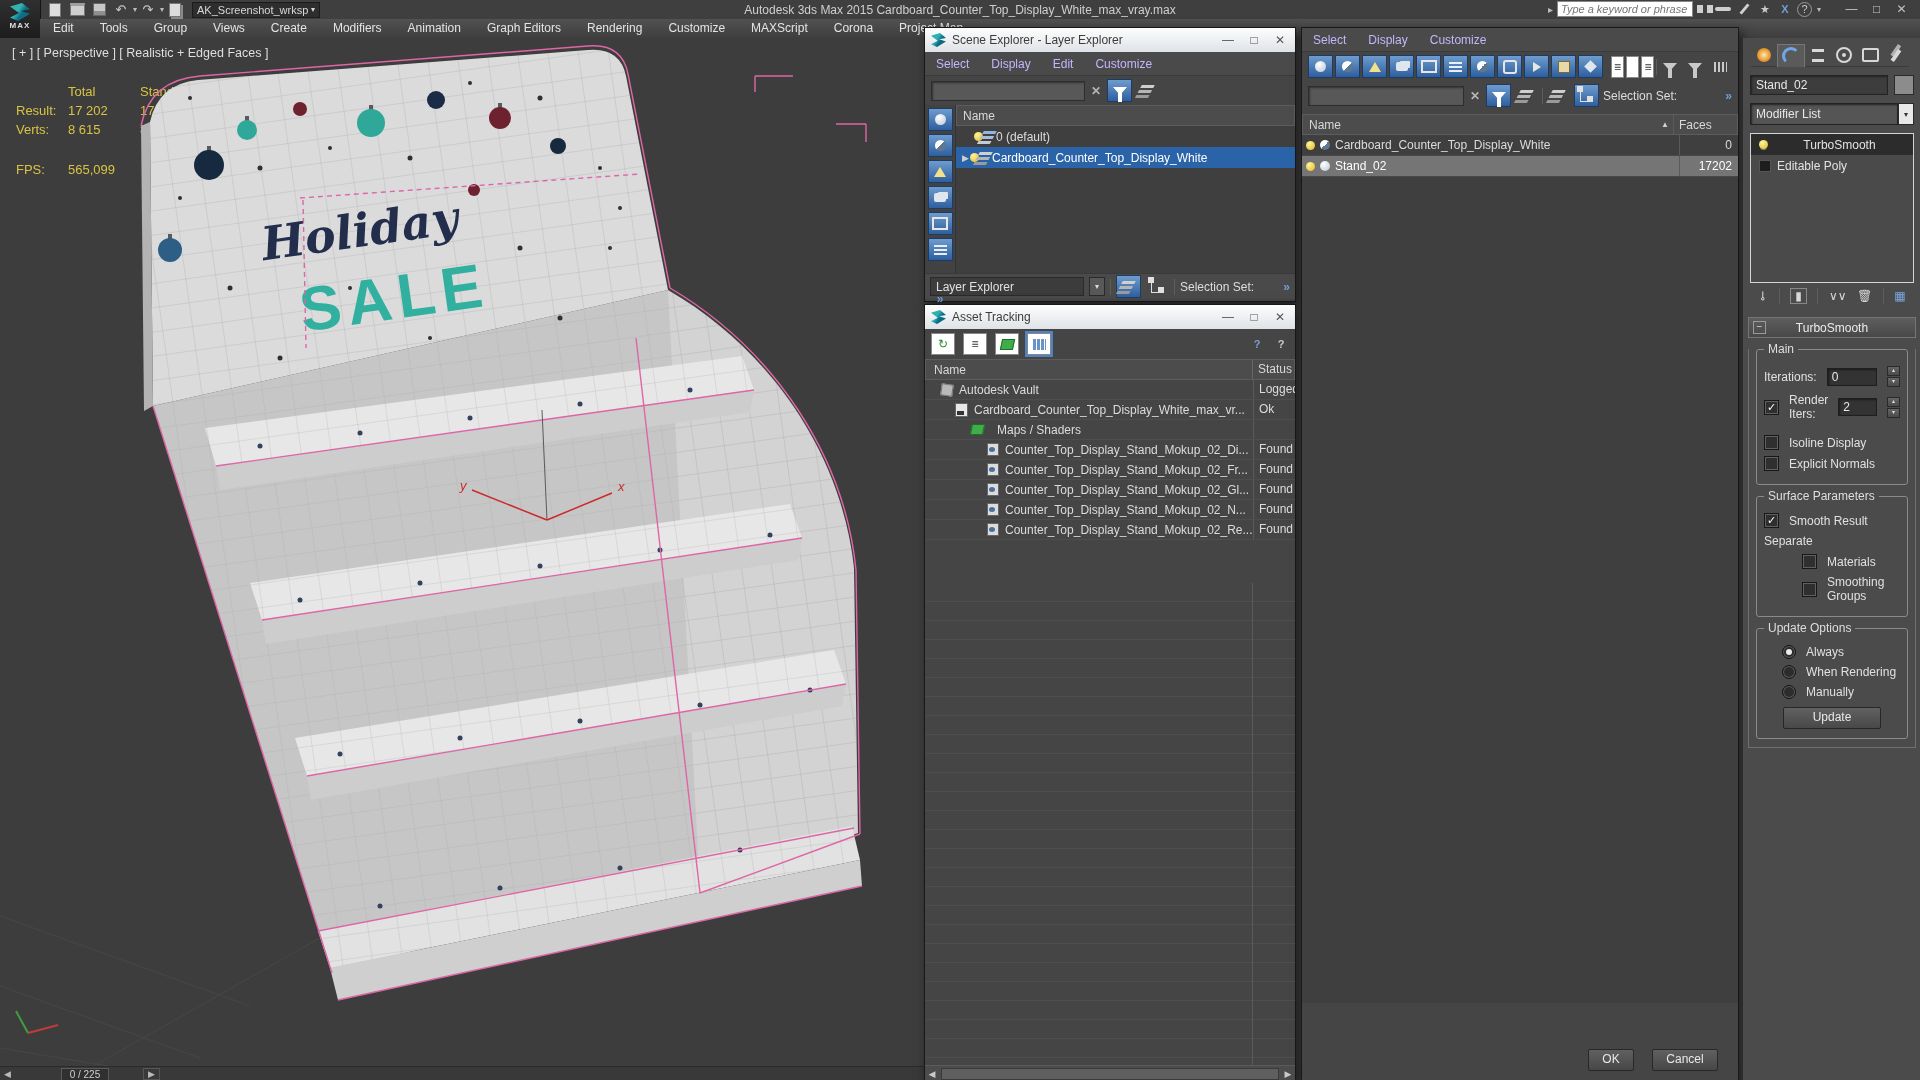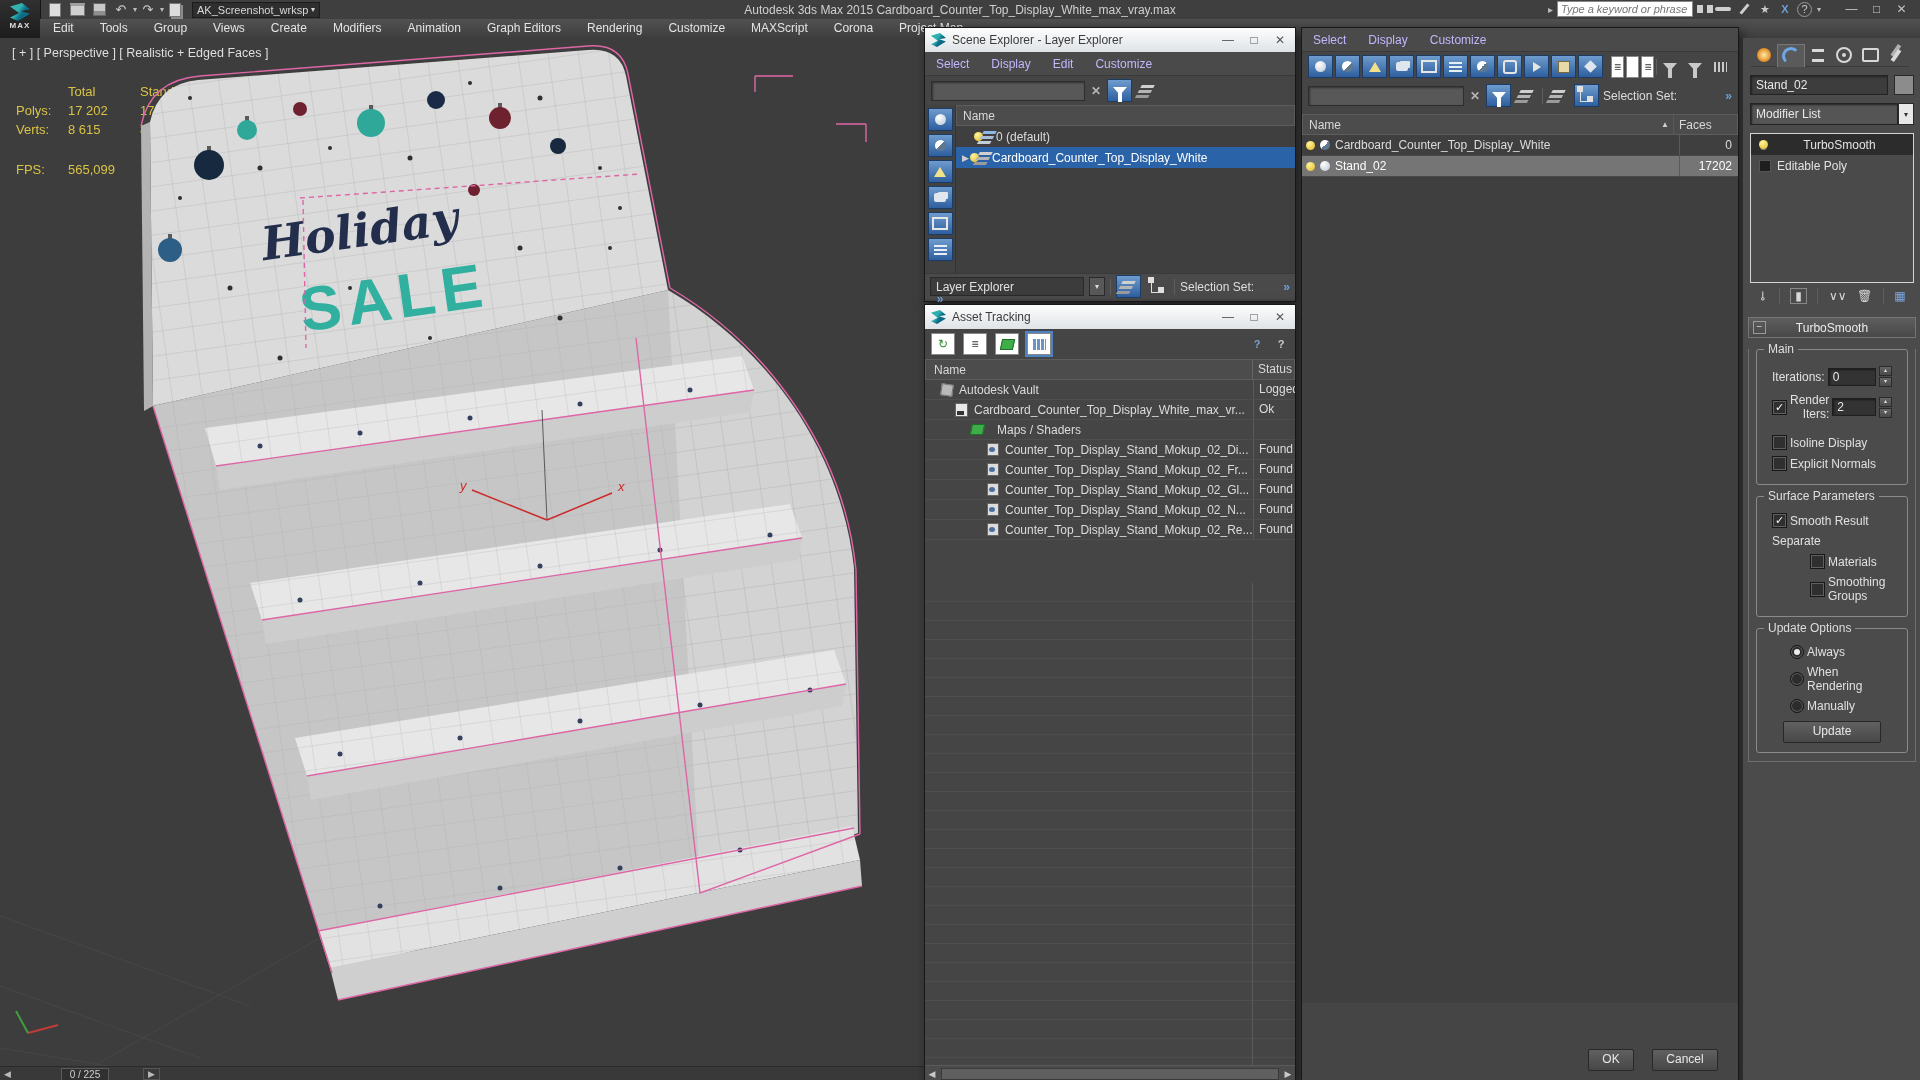--- a/index.html
+++ b/index.html
@@ -110,21 +110,21 @@
   .cp-field{background:#3d3d3d;border:1px solid #242424;box-shadow:inset 1px 1px 2px #222;color:#e8e8e8;font-size:12px;display:flex;align-items:center;padding:0 5px}
   .stackrow{height:21px;display:flex;align-items:center;gap:6px;padding:0 8px;color:#e2e2e2}
   .stackrow.sel{background:#2c2c2c}
   .plusbox{width:10px;height:10px;background:#1e1e1e;color:#cfcfcf;font-size:9px;line-height:10px;text-align:center;border:1px solid #555}
   .grp{position:relative;border:1px solid #8a8a8a;border-radius:3px;margin:11px 7px 0;padding:10px 5px 7px}
   .glab{position:absolute;top:-8px;left:7px;background:#4b4b4b;padding:0 4px;color:#dedede}
   .chk{width:13px;height:13px;background:#2f2f2f;border:1px solid #171717;box-shadow:inset 0 0 0 1px #606060;color:#fff;
        font-size:11px;line-height:12px;text-align:center;flex:none}
   .radio{width:12px;height:12px;border-radius:50%;background:#2c2c2c;border:1px solid #151515;box-shadow:inset 0 0 0 1px #606060;flex:none;position:relative}
   .radio.sel::after{content:"";position:absolute;left:3px;top:3px;width:6px;height:6px;border-radius:50%;background:#ececec}
-  .crow{display:flex;align-items:center;gap:3px;margin:6px 10px;color:#e0e0e0}
+  .crow{display:flex;align-items:center;gap:10px;margin:6px 2px;color:#e0e0e0}
   .spinfield{width:44px;height:16px;background:#333;border:1px solid #1f1f1f;box-shadow:inset 1px 1px 2px #1a1a1a;color:#e8e8e8;padding:0 4px;line-height:16px}
   .spin{display:flex;flex-direction:column;gap:1px}
   .spin span{width:11px;height:8px;background:linear-gradient(#666,#4a4a4a);border:1px solid #2a2a2a;color:#ddd;font-size:6px;line-height:7px;text-align:center}
   .rollhdr{height:19px;margin:8px 5px 0;background:linear-gradient(#5e5e5e,#484848);border:1px solid #757575;display:flex;align-items:center;justify-content:center;color:#ececec;position:relative}
   .rollhdr .minusbox{position:absolute;left:4px;width:11px;height:11px;border:1px solid #9a9a9a;font-size:10px;line-height:10px;text-align:center;color:#ddd}
   .updbtn{display:block;margin:8px auto 2px;width:96px;height:20px;background:linear-gradient(#616161,#484848);border:1px solid #272727;color:#e8e8e8;text-align:center;line-height:19px;border-radius:2px}
   
   #timebar{left:0;top:1066px;width:924px;height:14px;background:#393939;border-top:1px solid #2b2b2b;display:flex;align-items:center;gap:6px}
   #framebox{width:46px;height:11px;border:1px solid #5a5a5a;background:#303030;color:#cfcfcf;font-size:10px;text-align:center;line-height:11px;margin-left:40px}
   .tb-arrow{color:#b9b9b9;font-size:9px;padding:0 4px}
@@ -204,21 +204,21 @@
 
 <div class="abs" id="viewport">
   <div class="abs" id="vp-label">[ + ] [ Perspective ] [ Realistic + Edged Faces ]</div>
   <div class="abs" id="vp-stats">
     <div class="r">
         <span class="c0"></span>
         <span class="c1">Total</span>
         <span class="c2">Stand_02</span>
       </div>
     <div class="r">
-        <span class="c0">Polys:</span>
+        <span class="c0">Result:</span>
         <span class="c1">17 202</span>
         <span class="c2">17 202</span>
       </div>
     <div class="r">
         <span class="c0">Verts:</span>
         <span class="c1">8 615</span>
         <span class="c2">8 615</span>
       </div>
     <div class="r" style="margin-top:21px">
         <span class="c0">FPS:</span>
@@ -687,21 +687,21 @@
       <div class="crow" style="justify-content:flex-end">
         <span>Iterations:</span>
         <span class="spinfield">0</span>
         <span class="spin">
             <span>▴</span>
             <span>▾</span>
           </span>
       </div>
       <div class="crow">
         <span class="chk">✓</span>
-        <span style="flex:1;text-align:right">Render Iters:</span>
+        <span style="flex:1;">Render Iters:</span>
         <span class="spinfield">2</span>
         <span class="spin">
             <span>▴</span>
             <span>▾</span>
           </span>
       </div>
       <div class="crow" style="margin-top:14px">
         <span class="chk"></span>
         <span>Isoline Display</span>
       </div>

